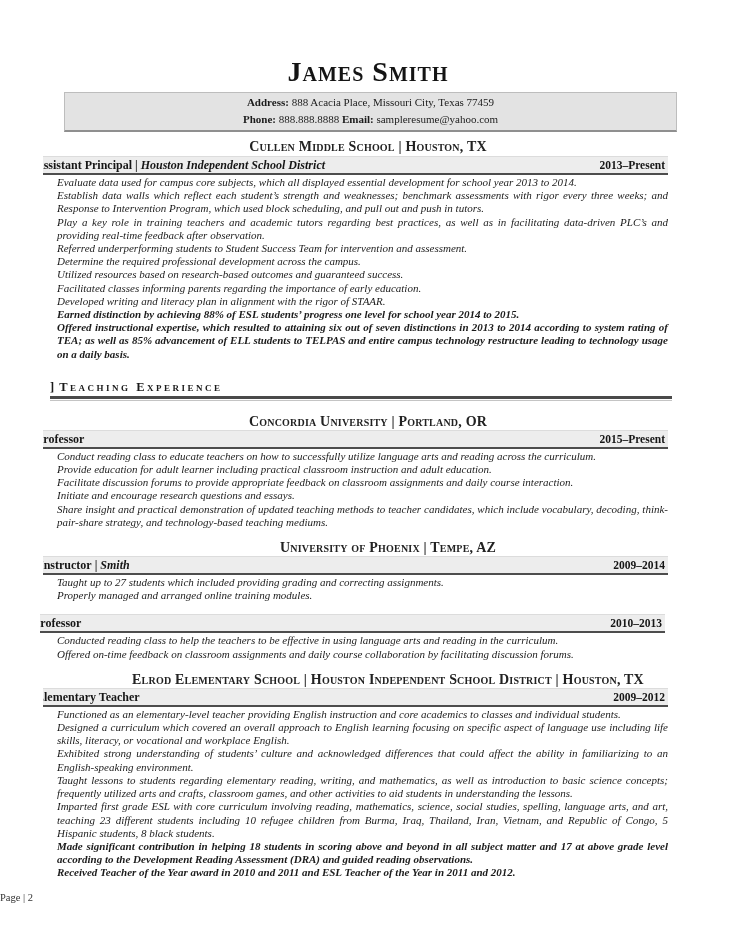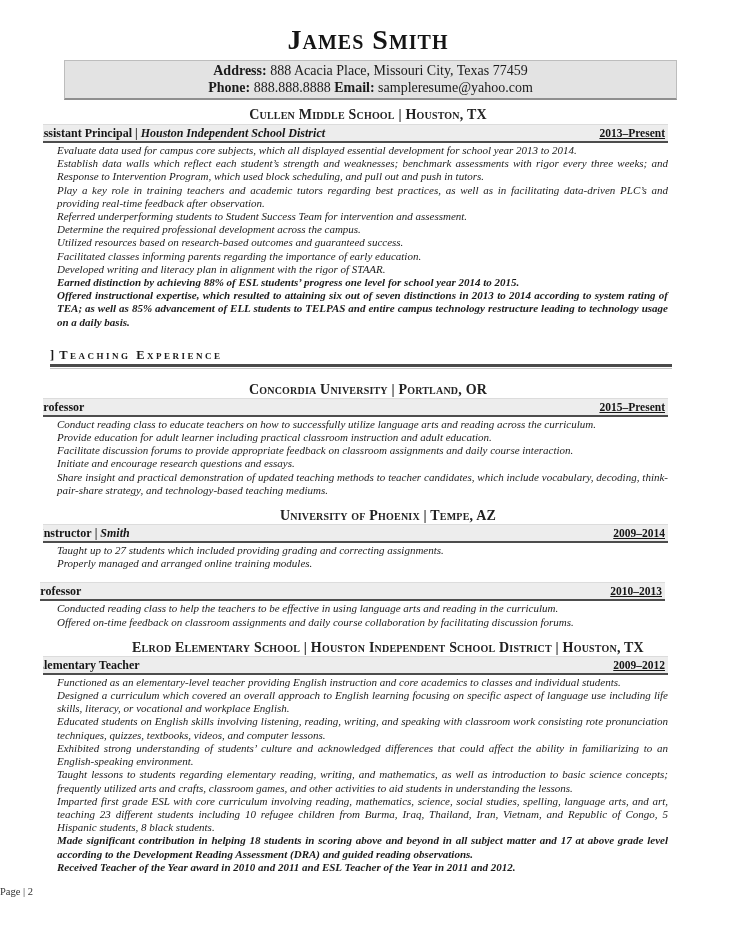--- a/index.html
+++ b/index.html
@@ -4,44 +4,44 @@
 <style>
   html,body{margin:0;padding:0;}
   body{
     width:736px;height:948px;overflow:hidden;background:#ffffff;
     font-family:"Liberation Serif", serif;color:#1b1b1b;position:relative;
   }
   .page{padding-top:25px;}
   
   .name{
     text-align:center;font-variant:small-caps;font-weight:600;
-    font-size:28px;line-height:30px;letter-spacing:1px;color:#141414;
+    font-size:28px;line-height:30px;letter-spacing:1px;color:#141414;margin-top:32px;
   }
   .contact-box{
     margin-left:64px;width:611px;margin-top:5px;
     background:#e3e3e3;border:1px solid #bdbdbd;border-bottom:2px solid #8f8f8f;
-    text-align:center;font-size:14px;line-height:17px;padding:1px 0 2px 0;color:#1b1b1b;
+    text-align:center;font-size:11px;line-height:17px;padding:1px 0 2px 0;color:#1b1b1b;
   }
   .contact-box b{font-weight:bold;}
   
   .org{
     text-align:center;font-variant:small-caps;font-weight:bold;
     font-size:14px;line-height:13px;letter-spacing:.2px;color:#222;
   }
   
   .titlebar{
     margin-left:43px;width:625px;height:16px;background:#ededed;
     border-top:1px solid #dcdcdc;border-bottom:2px solid #4d4d4d;
     display:flex;justify-content:space-between;align-items:center;
     overflow:hidden;white-space:nowrap;
   }
   .titlebar .jt{font-size:12px;font-weight:bold;line-height:16px;color:#161616;}
   .titlebar .jt .sep{font-weight:bold;padding:0 3px;}
   .titlebar .jt .sub{font-style:italic;font-weight:bold;}
-  .titlebar .dates{font-size:11.5px;font-weight:bold;padding-right:3px;color:#161616;text-decoration:underline;}
+  .titlebar .dates{font-size:11.5px;font-weight:bold;padding-right:3px;color:#161616;}
   .clip-a{margin-left:-8px;} .clip-p{margin-left:-7px;} .clip-i{margin-left:-4px;} .clip-e{margin-left:-7px;}
   
   .bullets{margin:1px 68px 0 57px;font-style:italic;}
   .bullets p{
     margin:0;font-size:11px;line-height:13.2px;text-align:justify;color:#1b1b1b;
   }
   .bullets p.b{font-weight:bold;}
   
   .section-head{
     margin:19px 64px 0 50px;font-variant:small-caps;font-weight:bold;
@@ -141,21 +141,20 @@
   <div class="org mt12">Elrod Elementary School | Houston Independent School District | Houston, TX</div>
   <div class="titlebar mt2">
     <span class="jt clip-e">
       <span>Elementary Teacher</span>
     </span>
     <span class="dates">2009–2012</span>
   </div>
   <div class="bullets">
     <p>Functioned as an elementary-level teacher providing English instruction and core academics to classes and individual students.</p>
     <p>Designed a curriculum which covered an overall approach to English learning focusing on specific aspect of language use including life skills, literacy, or vocational and workplace English.</p>
-    <p>Educated students on English skills involving listening, reading, writing, and speaking with classroom work consisting rote pronunciation techniques, quizzes, textbooks, videos, and computer lessons.</p>
     <p>Exhibited strong understanding of students’ culture and acknowledged differences that could affect the ability in familiarizing to an English-speaking environment.</p>
     <p>Taught lessons to students regarding elementary reading, writing, and mathematics, as well as introduction to basic science concepts; frequently utilized arts and crafts, classroom games, and other activities to aid students in understanding the lessons.</p>
     <p>Imparted first grade ESL with core curriculum involving reading, mathematics, science, social studies, spelling, language arts, and art, teaching 23 different students including 10 refugee children from Burma, Iraq, Thailand, Iran, Vietnam, and Republic of Congo, 5 Hispanic students, 8 black students.</p>
     <p class="b">Made significant contribution in helping 18 students in scoring above and beyond in all subject matter and 17 at above grade level according to the Development Reading Assessment (DRA) and guided reading observations.</p>
     <p class="b">Received Teacher of the Year award in 2010 and 2011 and ESL Teacher of the Year in 2011 and 2012.</p>
   </div>
 
   <div class="footer">Page | 2</div>
 
 </div>

